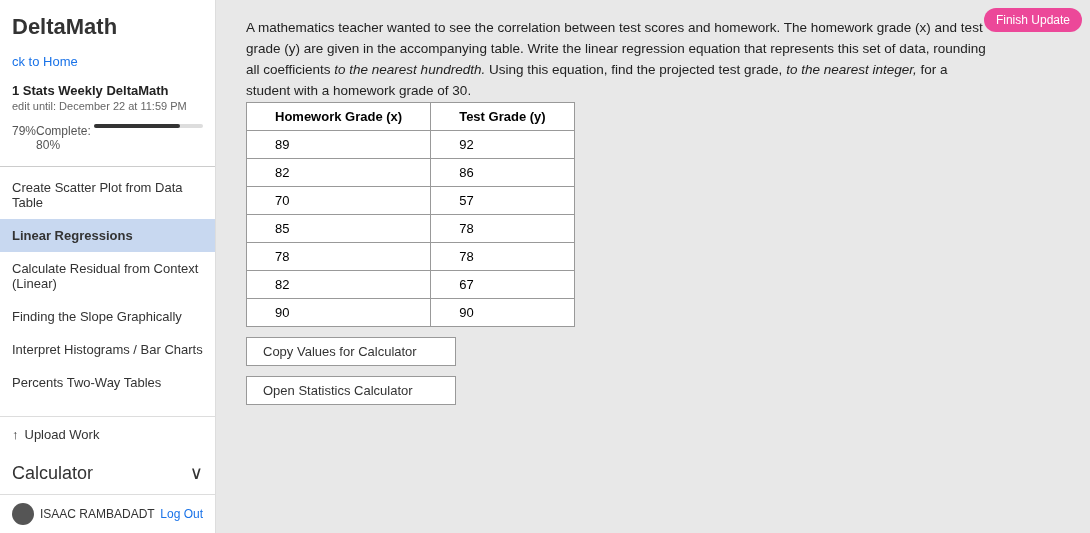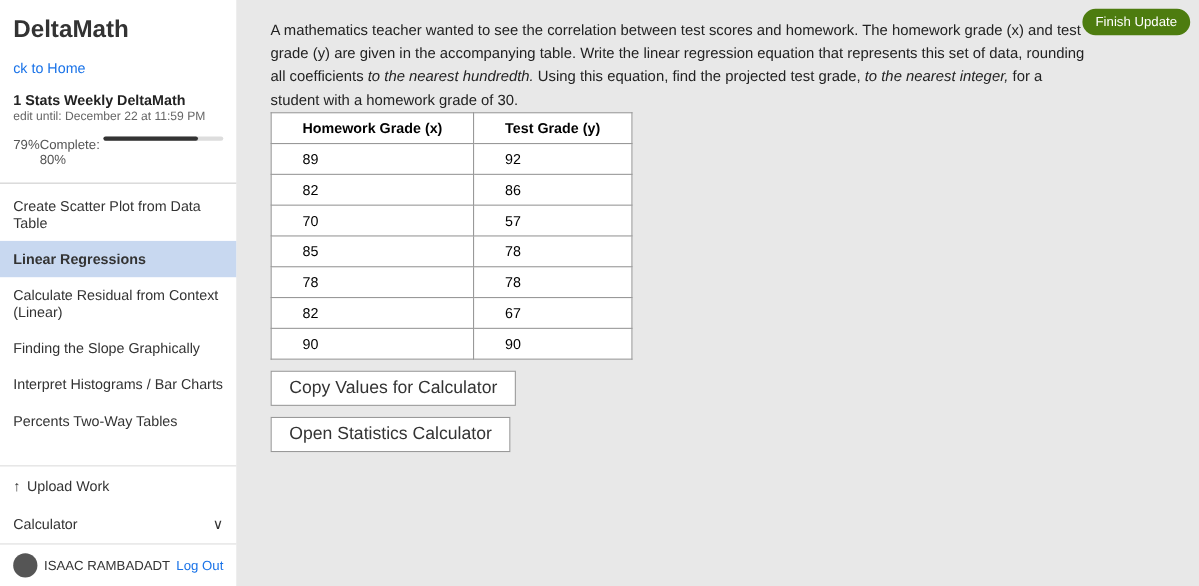--- a/index.html
+++ b/index.html
@@ -108,23 +108,23 @@
       color: #333;
       cursor: pointer;
       display: flex;
       align-items: center;
       gap: 6px;
     }
 
     #calculator-row {
       display: flex;
       justify-content: space-between;
-      align-items: flex-start;
+      align-items: center;
       padding: 10px 12px;
-      font-size: 13px;
+      font-size: 18px;
       color: #333;
       cursor: pointer;
     }
 
     #user-row {
       display: flex;
       justify-content: space-between;
       align-items: center;
       padding: 8px 12px;
       font-size: 12px;
@@ -185,33 +185,33 @@
 
     #data-table th {
       font-weight: bold;
       background: #fff;
     }
 
     .btn-calculator {
       background: #fff;
       border: 1px solid #999;
       padding: 6px 16px;
-      font-size: 16px;
+      font-size: 13px;
       cursor: pointer;
       color: #333;
       text-align: left;
       display: block;
       min-width: 210px;
     }
 
     #finish-update-btn {
       position: absolute;
       top: 8px;
       right: 8px;
-      background: #4d7c0f;
+      background: #ec4899;
       color: #fff;
       border: none;
       padding: 5px 12px;
       font-size: 12px;
       cursor: pointer;
       border-radius: 12px;
     }
 
     #user-icon {
       width: 22px;

